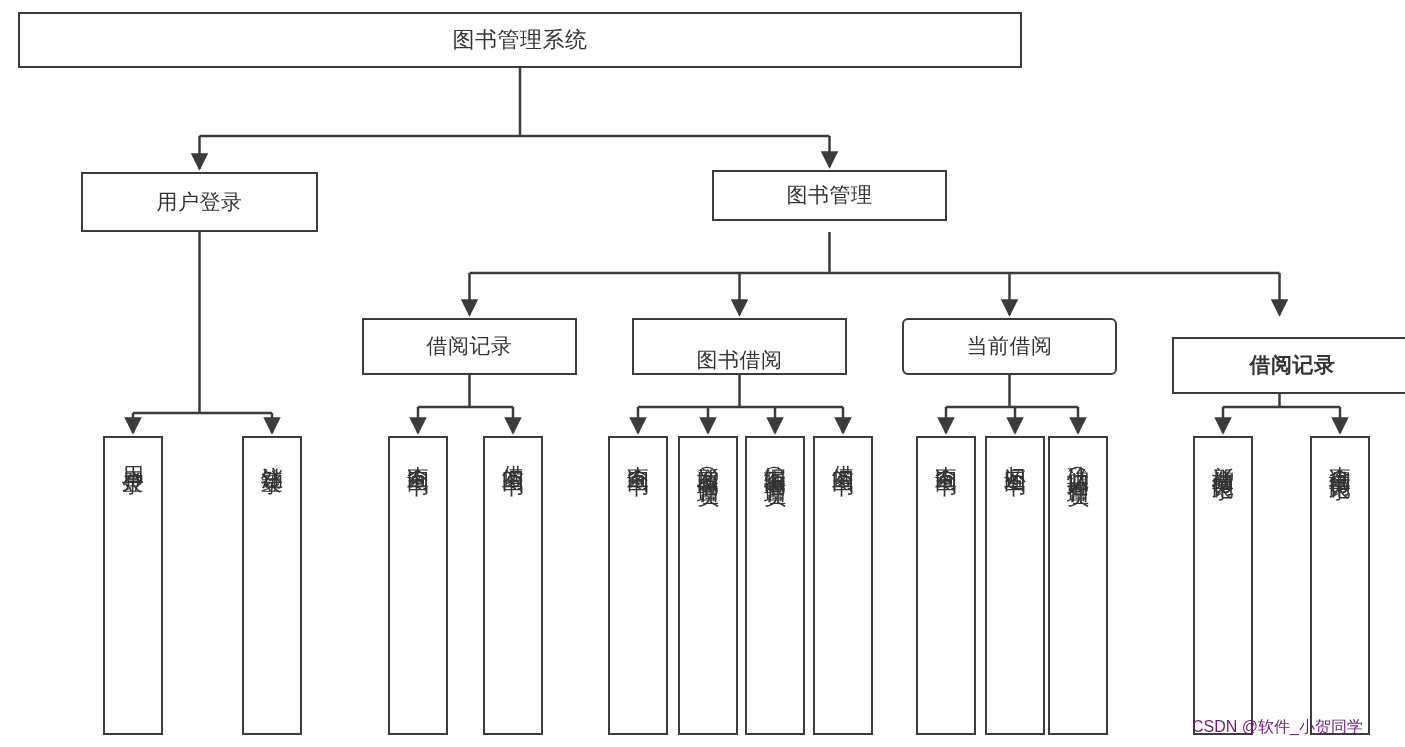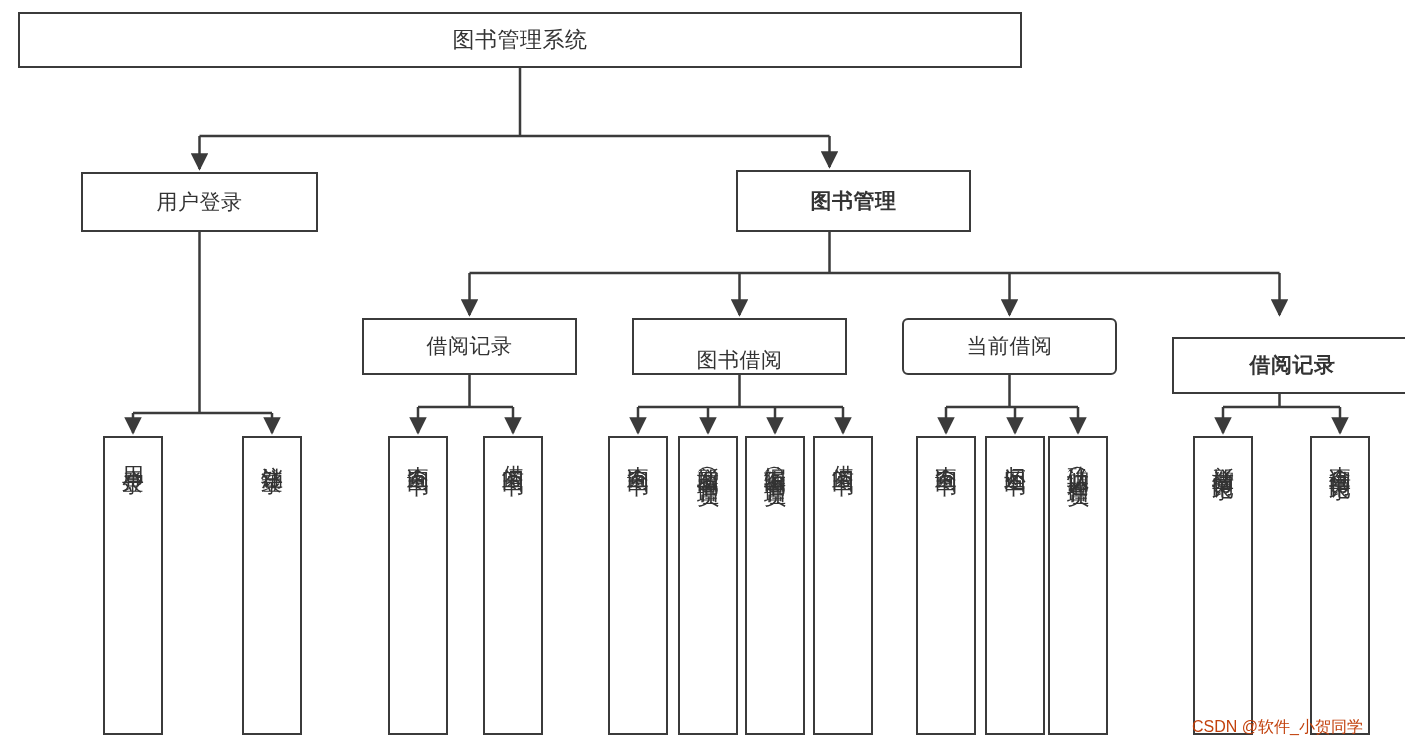--- a/index.html
+++ b/index.html
@@ -61,21 +61,21 @@
     text-orientation: upright;
     font-size: 22px;
     letter-spacing: 3px;
     line-height: 1;
   }
   .watermark {
     position: absolute;
     left: 1192px;
     top: 717px;
     font-size: 16px;
-    color: #c2410c;
+    color: #701a75;
     white-space: nowrap;
     z-index: 5;
     font-family: "Liberation Sans", "DejaVu Sans", sans-serif;
   }
 </style>
 </head>
 <body>
 
 <div id="canvas">
 
@@ -115,21 +115,21 @@
       </g>
   </svg>
 
   <div class="node root horiz" style="left: 18px; top: 12px; width: 1004px; height: 56px;">
     <span class="lbl">图书管理系统</span>
   </div>
 
   <div class="node horiz" style="left: 81px; top: 172px; width: 237px; height: 60px;">
     <span class="lbl">用户登录</span>
   </div>
-  <div class="node horiz" style="left: 736px; top: 170px; width: 235px; height: 62px; font-weight: bold;">
+  <div class="node horiz" style="left: 712px; top: 170px; width: 235px; height: 51px;">
     <span class="lbl">图书管理</span>
   </div>
 
   <div class="node horiz" style="left: 362px; top: 318px; width: 215px; height: 57px;">
     <span class="lbl">借阅记录</span>
   </div>
   <div class="node horiz" style="left: 632px; top: 318px; width: 215px; height: 57px; align-items: flex-end;">
     <span class="lbl">图书借阅</span>
   </div>
   <div class="node horiz" style="left: 902px; top: 318px; width: 215px; height: 57px; border-radius: 6px;">

